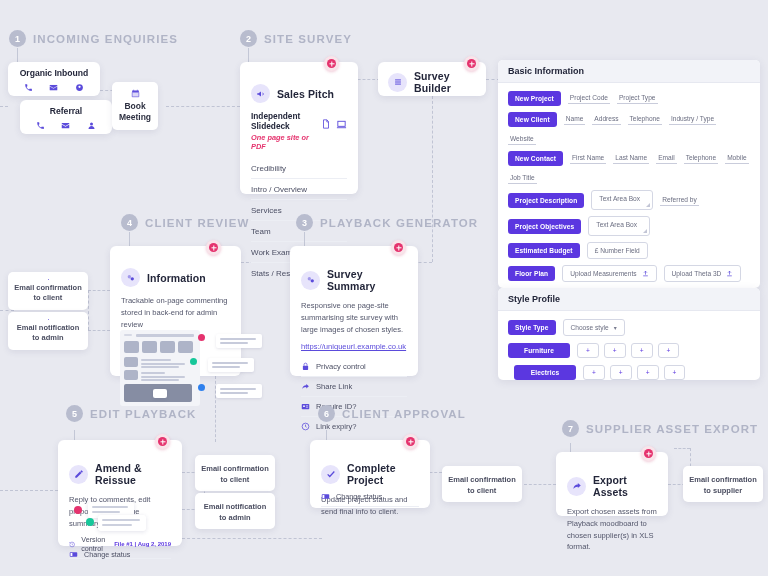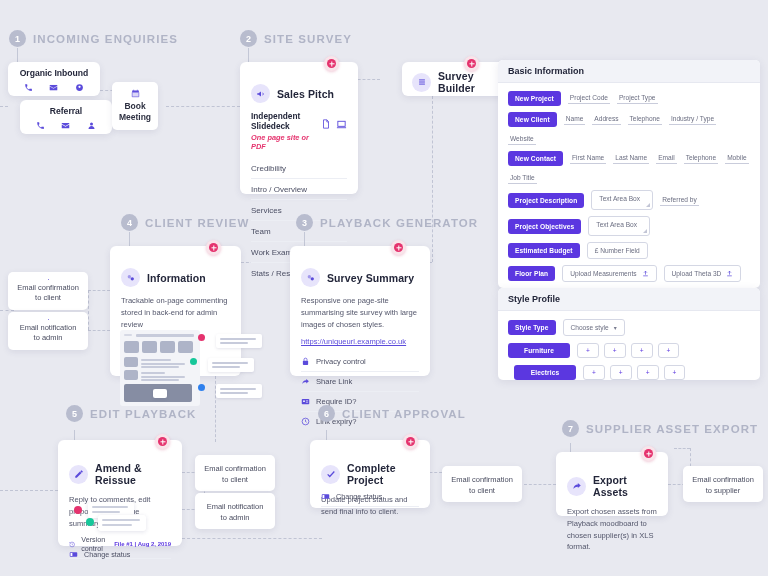--- a/index.html
+++ b/index.html
@@ -31,21 +31,21 @@
     position: absolute; background: #fff; border-radius: 6px;
     box-shadow: 0 2px 7px rgba(60,60,110,.10);
   }
   .mini-card {
     position: absolute; background: #fff; border-radius: 5px;
     box-shadow: 0 2px 6px rgba(60,60,110,.10);
     display: flex; flex-direction: column; align-items: center;
     justify-content: center; gap: 3px; padding: 7px 6px;
   }
   .mini-title { font-size: 8.5px; font-weight: bold; color: #2e3142; text-align: center; line-height: 1.3; }
-  .mini-sub { font-size: 7.5px; color: #4a4d60; text-align: center; line-height: 1.35; }
+  .mini-sub { font-size: 7.5px; color: #4a4d60; text-align: center; line-height: 1.35; font-weight: bold; }
 
   .icon-row { display: flex; justify-content: space-around; width: 100%; padding: 0 8px; margin-top: 5px; }
 
   
   .badge {
     position: absolute; width: 15px; height: 15px; border-radius: 50%;
     background: #f9e4ea; display: flex; align-items: center; justify-content: center;
     box-shadow: 0 1px 3px rgba(200,60,110,.28);
   }
   .badge-dot {
@@ -270,21 +270,21 @@
         <div class="list-row">Team</div>
         <div class="list-row">Work Examples</div>
         <div class="list-row" style="border-bottom:none;">Stats / Results</div>
       </div>
     </div>
   </div>
   <div class="badge" style="left:324px; top:56px;">
       <div class="badge-dot"></div>
     </div>
 
-  <div class="card" style="left:378px; top:62px; width:108px; height:34px;margin-left:24px;">
+  <div class="card" style="left:378px; top:62px; width:108px; height:34px;">
     <div class="card-head" style="padding:8px 10px;">
       <div class="round-ico">
         <svg width="10" height="10" viewBox="0 0 24 24" stroke="#5b4bdb" stroke-width="2.4">
             <path d="M5 7h14M5 12h14M5 17h14"></path>
           </svg>
       </div>
       <div class="card-title">Survey Builder</div>
     </div>
   </div>
   <div class="badge" style="left:464px; top:56px;">
@@ -456,21 +456,21 @@
       </svg>
     <div class="mini-sub"><span>Email notification</span><br><span>to admin</span></div>
   </div>
 
   <div class="stem" style="left:304px; top:232px; height:18px;"></div>
   <div class="stage" style="left:296px; top:214px;">
     <div class="stage-num">3</div>
     <div class="stage-label">PLAYBACK GENERATOR</div>
   </div>
 
-  <div class="card" style="left:290px; top:246px; width:140px; height:130px;">
+  <div class="card" style="left:290px; top:246px; width:128px; height:130px;">
     <div class="card-head">
       <div class="round-ico">
         <svg width="10" height="10" viewBox="0 0 24 24" fill="#5b4bdb">
             <circle cx="8" cy="9" r="4" opacity=".5"></circle>
             <circle cx="15" cy="14" r="4"></circle>
           </svg>
       </div>
       <div class="card-title">Survey Summary</div>
     </div>
     <div class="card-body">

